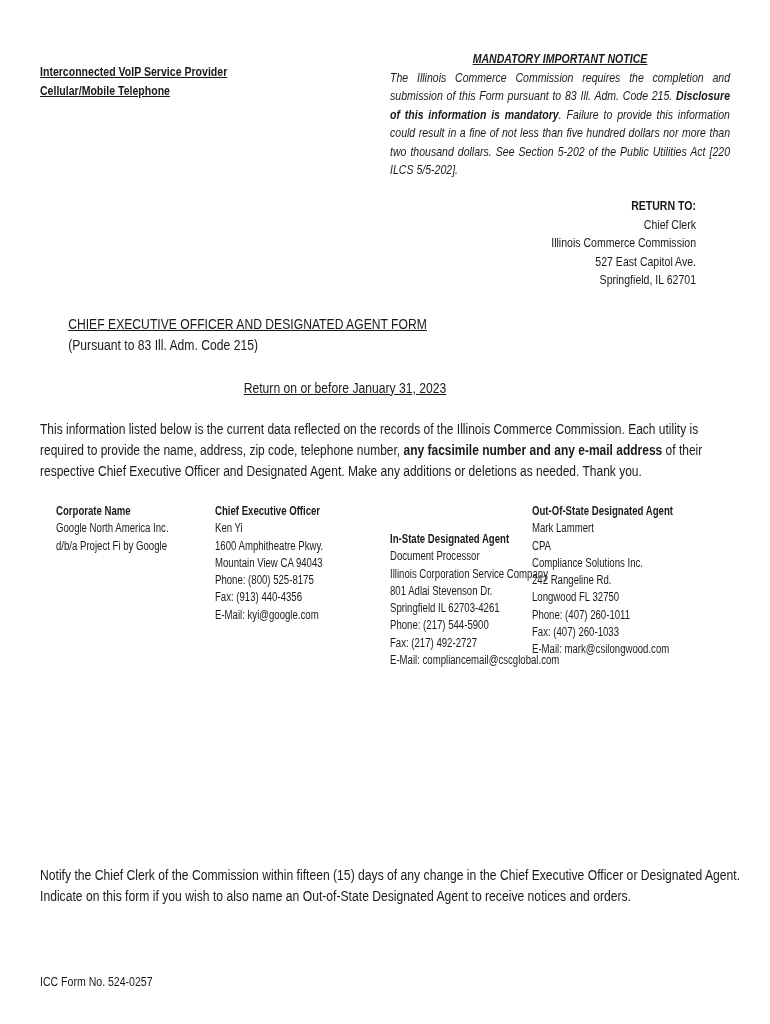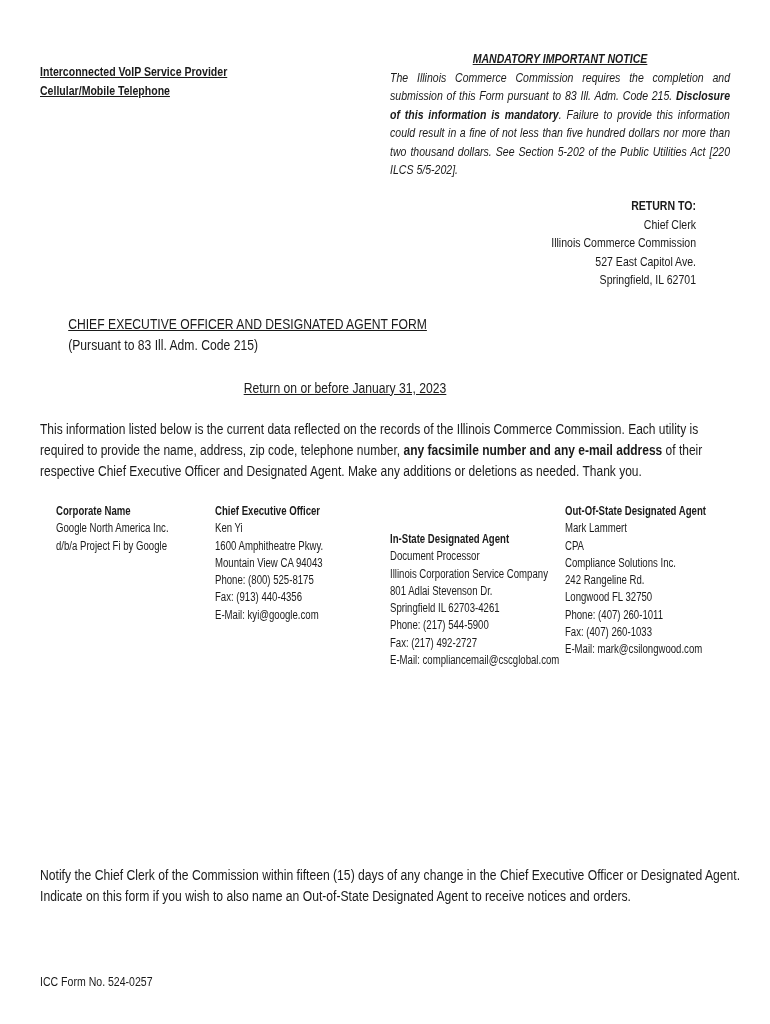--- a/index.html
+++ b/index.html
@@ -18,21 +18,21 @@
   #hdr-left { left: 40px; top: 63px; }
   
   #notice { left: 390px; top: 50px; width: 340px; font-style: italic; }
   #notice .title { text-align: center; }
   #notice .para { width: 425px; text-align: justify; transform-origin: left top; transform: scaleX(0.80); }
   #return { left: 390px; top: 197px; width: 340px; text-align: right; }
   #form-title { left: 0; width: 682px; top: 313px; text-align: left; }
   #return-date { left: 0; width: 690px; top: 377px; text-align: center; }
   #intro { left: 40px; top: 418px; width: 870px; transform-origin: left top; transform: scaleX(0.79); }
   .col { top: 503px; }
-  #col1 { left: 56px; } #col2 { left: 215px; } #col3 { left: 390px; margin-top: 28px; } #col4 { left: 565px; }
+  #col1 { left: 56px; } #col2 { left: 215px; } #col3 { left: 390px; margin-top: 28px; } #col4 { left: 532px; }
   #footer-notes { left: 40px; top: 864px; }
   #form-no { left: 40px; top: 973px; }
 </style>
 </head>
 <body>
 
 <div id="hdr-left" class="abs">
   <div class="narrow f12 b ul">Interconnected VoIP Service Provider</div>
   <div class="narrow f12 b ul">Cellular/Mobile Telephone</div>
 </div>

